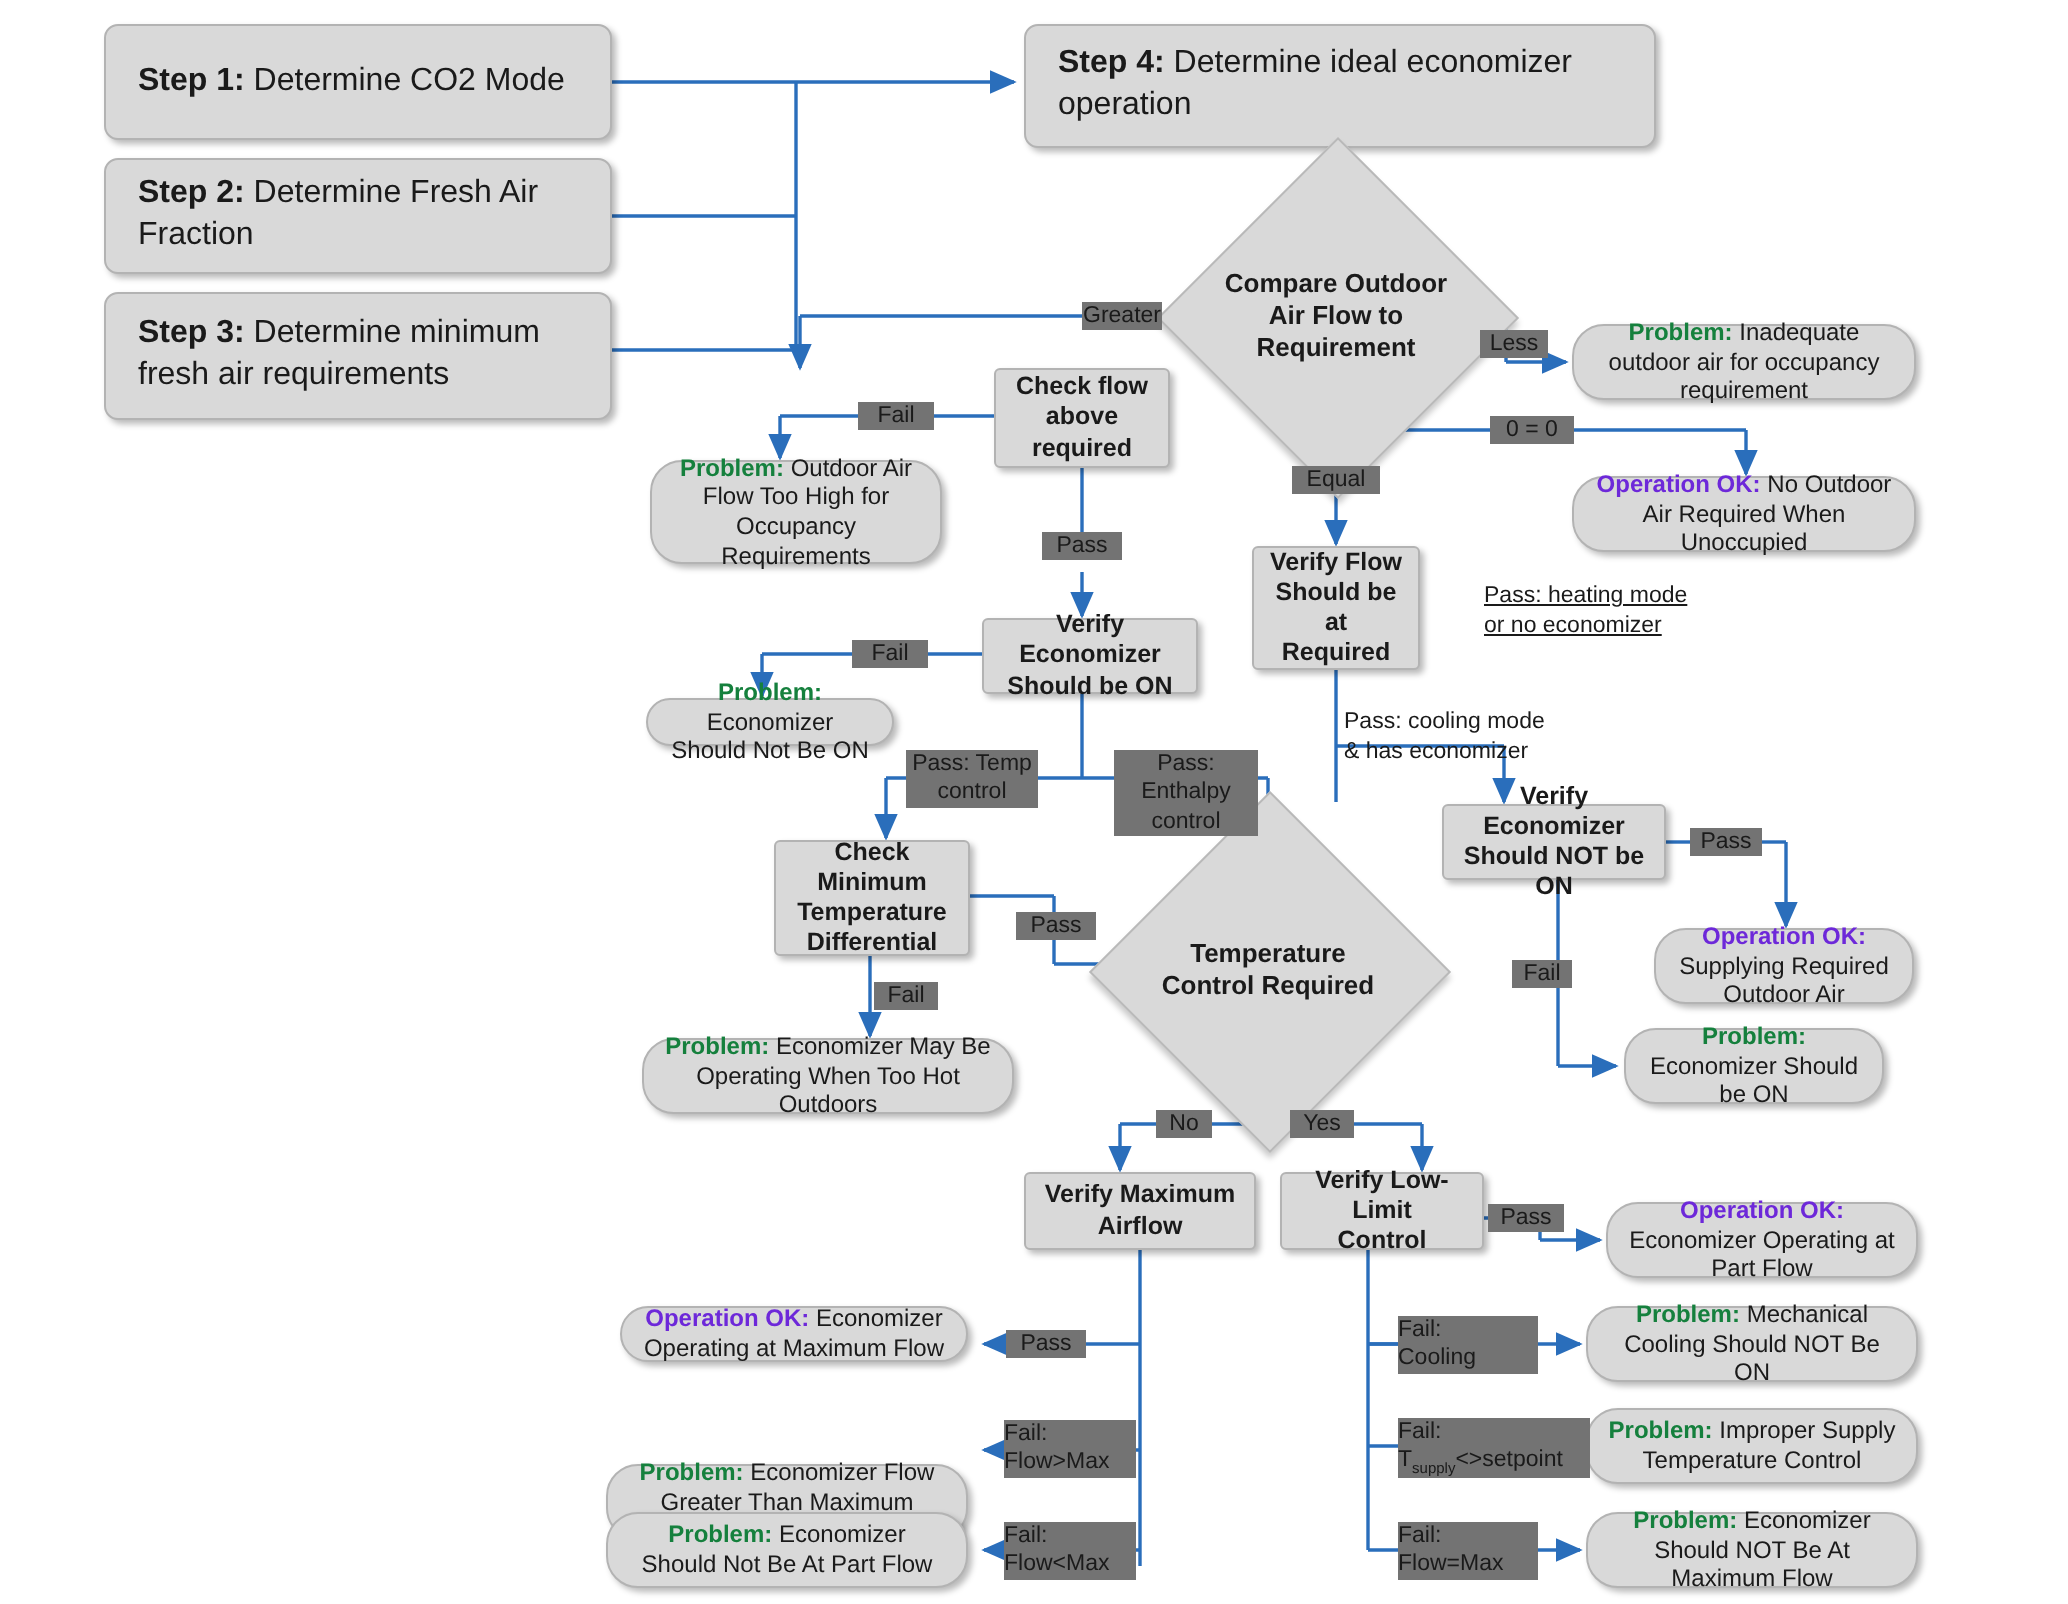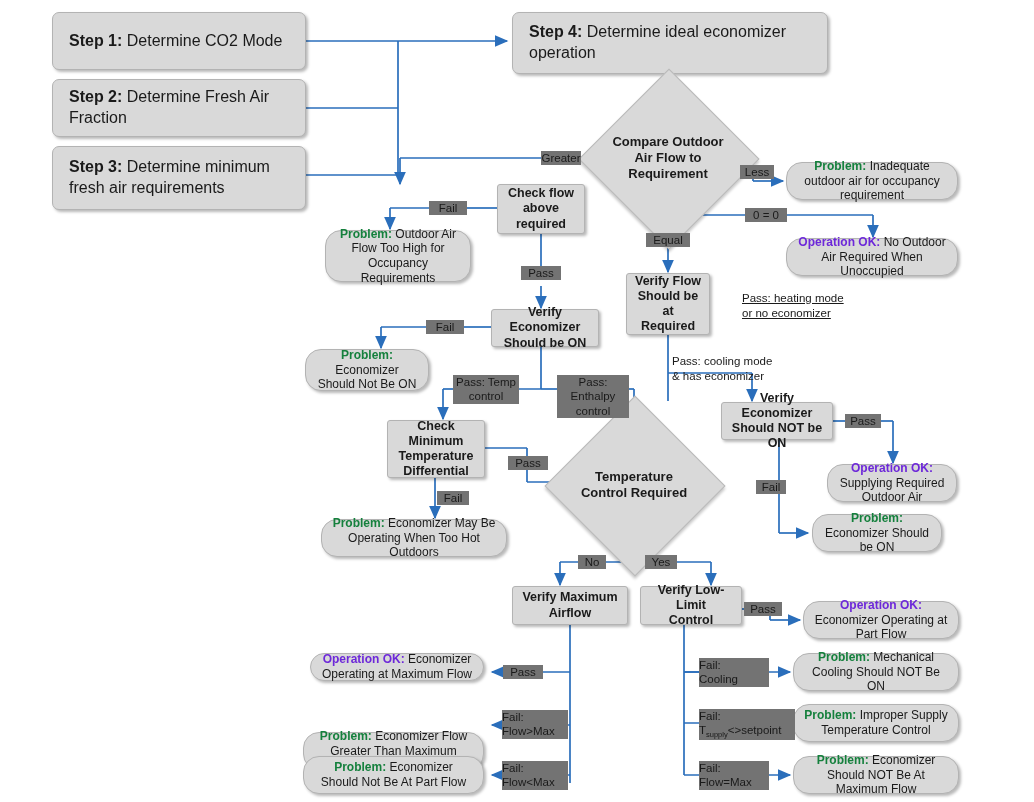--- a/index.html
+++ b/index.html
@@ -190,21 +190,21 @@
   </div>
 
   <div class="node pill" style="left:786px;top:238px;width:172px;height:38px;">
     <span><span class="tag tag-ok">Operation OK:</span><span> No Outdoor Air Required When Unoccupied</span></span>
   </div>
 
   <div class="node pill" style="left:325px;top:230px;width:146px;height:52px;">
     <span><span class="tag tag-prob">Problem:</span><span> Outdoor Air Flow Too High for Occupancy Requirements</span></span>
   </div>
 
-  <div class="node pill" style="left:305px;top:349px;width:124px;height:42px;">
+  <div class="node pill" style="left:323px;top:349px;width:124px;height:24px;">
     <span><span class="tag tag-prob">Problem:</span><span> Economizer Should Not Be ON</span></span>
   </div>
 
   <div class="node pill" style="left:827px;top:464px;width:130px;height:38px;">
     <span><span class="tag tag-ok">Operation OK:</span><span> Supplying Required Outdoor Air</span></span>
   </div>
 
   <div class="node pill" style="left:812px;top:514px;width:130px;height:38px;">
     <span><span class="tag tag-prob">Problem:</span><span> Economizer Should be ON</span></span>
   </div>

